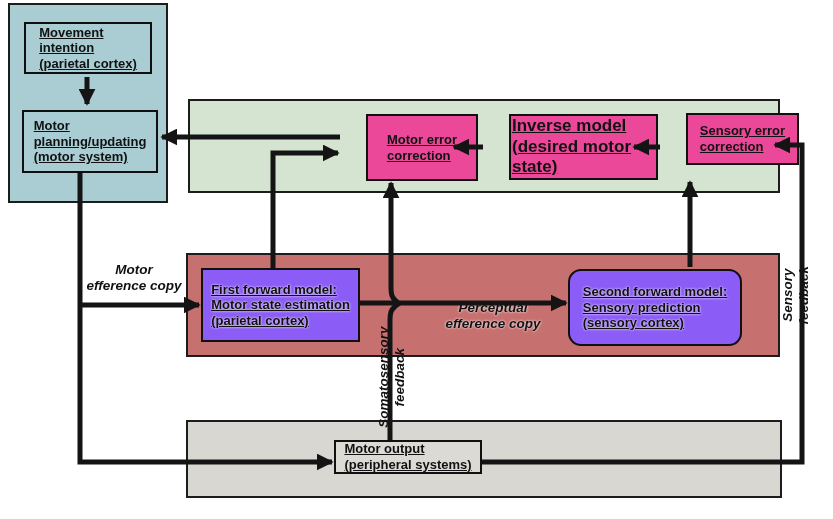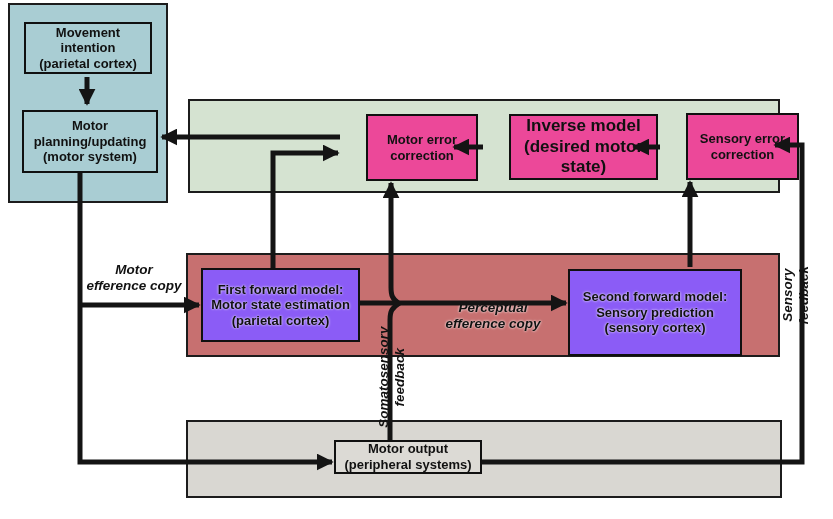--- a/index.html
+++ b/index.html
@@ -7,23 +7,23 @@
     position:relative;width:833px;height:519px;background:#ffffff;
     font-family:"Liberation Sans",sans-serif;overflow:hidden;
   }
   .band{position:absolute;border:2px solid #1c1c1c;box-sizing:border-box;}
   .band-blue{left:8px;top:3px;width:160px;height:200px;background:#a9cdd3;}
   .band-green{left:188px;top:99px;width:592px;height:94px;background:#d5e3d1;}
   .band-red{left:186px;top:253px;width:594px;height:104px;background:#c77070;}
   .band-gray{left:186px;top:420px;width:596px;height:78px;background:#d9d7d2;}
   .node{
     position:absolute;border:2px solid #101010;box-sizing:border-box;
-    display:flex;align-items:center;justify-content:center;text-align:center;
+    display:flex;align-items:center;justify-content:center;text-align:left;
     font-weight:bold;font-size:13px;line-height:1.2;color:#111;
-    white-space:pre-line;padding:1px;
+    white-space:pre-line;padding:1px;text-decoration:underline;
   }
   .n-blue{background:#a9cdd3;}
   .n-green{background:#ec4899;margin-left:26px;}
   .n-red{background:#8b5cf6;text-shadow:0 0 2px rgba(255,255,255,.7),0 0 3px rgba(255,255,255,.55);}
   .n-gray{background:#dcdad5;}
   .flabel{
     position:absolute;font-style:italic;font-weight:bold;font-size:13.5px;
     color:#111;text-align:center;white-space:pre-line;line-height:1.2;
   }
   .halo{text-shadow:0 0 2px rgba(255,255,255,.75),0 0 3px rgba(255,255,255,.6);}
@@ -47,28 +47,28 @@
   <div class="node n-blue" style="left:22px;top:110px;width:136px;height:63px;">Motor
 planning/updating
 (motor system)</div>
 
   <div class="node n-green" style="left:340px;top:114px;width:112px;height:67px;">Motor error
 correction</div>
 
   <div class="node n-green" style="left:483px;top:114px;width:149px;height:66px;font-size:17px;">Inverse model
 (desired motor state)</div>
 
-  <div class="node n-green" style="left:660px;top:113px;width:113px;height:67px;">Sensory error
+  <div class="node n-green" style="left:660px;top:113px;width:113px;height:52px;">Sensory error
 correction</div>
 
   <div class="node n-red" style="left:201px;top:268px;width:159px;height:74px;">First forward model:
 Motor state estimation
 (parietal cortex)</div>
 
-  <div class="node n-red" style="left:568px;top:269px;width:174px;height:87px;">Second forward model:
+  <div class="node n-red" style="left:568px;top:269px;width:174px;height:77px;border-radius:13px;">Second forward model:
 Sensory prediction
 (sensory cortex)</div>
 
   <div class="node n-gray" style="left:334px;top:440px;width:148px;height:34px;">Motor output
 (peripheral systems)</div>
 
   <div class="flabel" style="left:54px;top:262px;width:160px;">Motor
 efference copy</div>
 
   <div class="flabel halo" style="left:413px;top:264px;width:160px;margin-top:36px;">Perceptual

